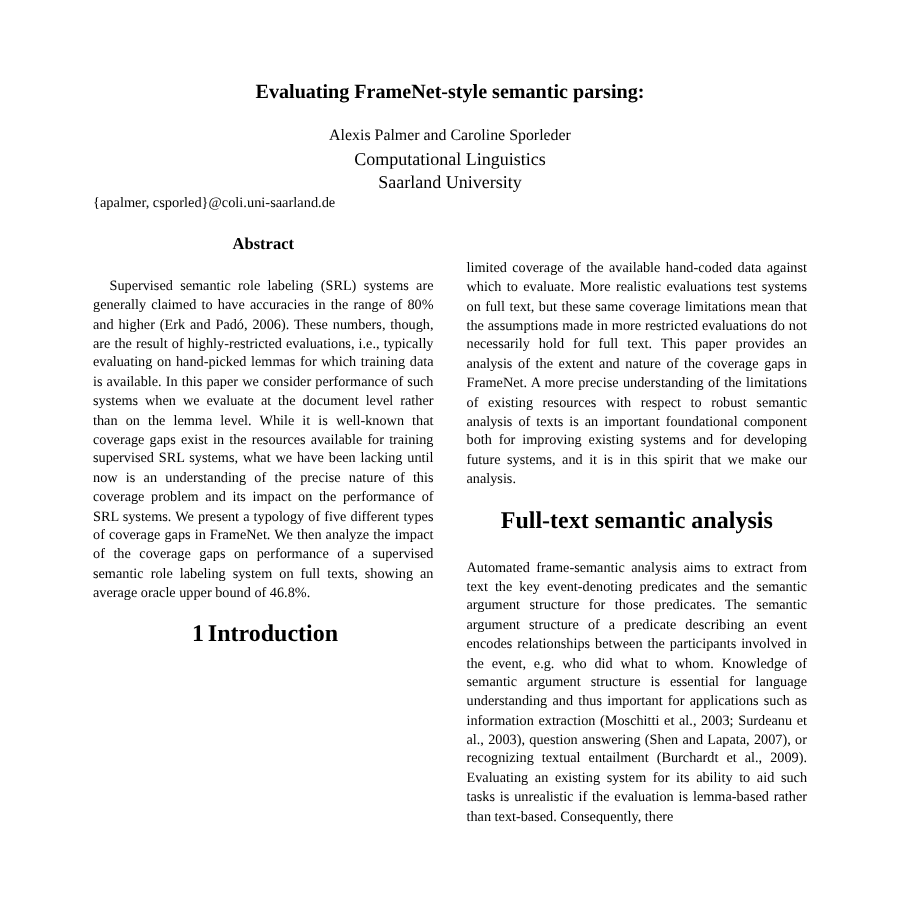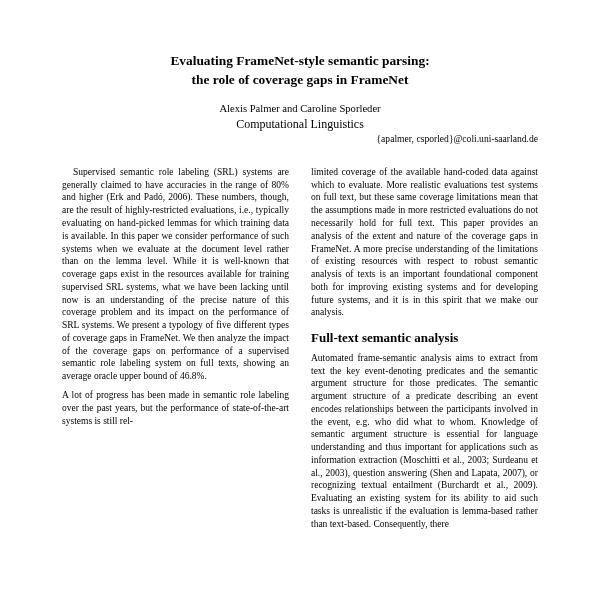--- a/index.html
+++ b/index.html
@@ -35,83 +35,87 @@
     font-weight: normal;
     margin: 0 0 3px 0;
   }
   .affil {
     text-align: center;
     font-size: 12px;
     line-height: 1.33;
     margin: 0;
   }
   .email {
-    text-align: right;
+    text-align: left;
     font-size: 9.6px;
     margin: 0 0 2px 0;
   }
   .columns {
     display: flex;
     gap: 22px;
     margin-top: 16px;
   }
   .col {
     width: 227px;
     flex: 0 0 227px;
   }
   .sec-head-center {
     text-align: center;
     font-size: 11px;
     font-weight: bold;
     margin: 0 0 7px 0;
   }
   .sec-head {
-    font-size: 13px;
+    font-size: 16px;
     font-weight: bold;
     margin: 11px 0 6px 0;
     line-height: 1.2;
+    text-align: center;
   }
   .sec-head .num {
     display: inline-block;
     min-width: 13px;
   }
   p.body {
     font-size: 9.5px;
     line-height: 1.345;
     text-align: justify;
-    margin: 6px 0 6px 0;
+    margin: 16px 0 6px 0;
     text-indent: 11px;
     hyphens: auto;
     -webkit-hyphens: auto;
   }
   p.body.noindent { text-indent: 0; }
   .abstract-body {
     font-size: 9.4px;
   }
 </style>
 </head>
 <body>
 
 <div class="page">
 
   <div class="title">
     <span>Evaluating FrameNet-style semantic parsing:</span>
-    <span class="line2">the role of coverage gaps in FrameNet</span>
   </div>
 
   <div class="authors">Alexis Palmer and Caroline Sporleder</div>
   <div class="affil">Computational Linguistics</div>
+  <div class="affil">Saarland University</div>
   <div class="email">{apalmer, csporled}@coli.uni-saarland.de</div>
 
   <div class="columns">
 
     <div class="col">
+      <div class="sec-head-center">Abstract</div>
       <p class="body abstract-body">Supervised semantic role labeling (SRL) systems are generally claimed to have accuracies in the range of 80% and higher (Erk and Padó, 2006). These numbers, though, are the result of highly-restricted evaluations, i.e., typically evaluating on hand-picked lemmas for which training data is available. In this paper we consider performance of such systems when we evaluate at the document level rather than on the lemma level. While it is well-known that coverage gaps exist in the resources available for training supervised SRL systems, what we have been lacking until now is an understanding of the precise nature of this coverage problem and its impact on the performance of SRL systems. We present a typology of five different types of coverage gaps in FrameNet. We then analyze the impact of the coverage gaps on performance of a supervised semantic role labeling system on full texts, showing an average oracle upper bound of 46.8%.</p>
 
-      <p class="body noindent">A lot of progress has been made in semantic role labeling over the past years, but the performance of state-of-the-art systems is still rel-</p>
+      <div class="sec-head">
+        <span class="num">1</span><span>Introduction</span>
+      </div>
     </div>
 
     <div class="col">
       <p class="body noindent">limited coverage of the available hand-coded data against which to evaluate. More realistic evaluations test systems on full text, but these same coverage limitations mean that the assumptions made in more restricted evaluations do not necessarily hold for full text. This paper provides an analysis of the extent and nature of the coverage gaps in FrameNet. A more precise understanding of the limitations of existing resources with respect to robust semantic analysis of texts is an important foundational component both for improving existing systems and for developing future systems, and it is in this spirit that we make our analysis.</p>
 
       <div class="sec-head">Full-text semantic analysis</div>
       <p class="body noindent">Automated frame-semantic analysis aims to extract from text the key event-denoting predicates and the semantic argument structure for those predicates. The semantic argument structure of a predicate describing an event encodes relationships between the participants involved in the event, e.g. who did what to whom. Knowledge of semantic argument structure is essential for language understanding and thus important for applications such as information extraction (Moschitti et al., 2003; Surdeanu et al., 2003), question answering (Shen and Lapata, 2007), or recognizing textual entailment (Burchardt et al., 2009). Evaluating an existing system for its ability to aid such tasks is unrealistic if the evaluation is lemma-based rather than text-based. Consequently, there</p>
     </div>
 
   </div>

